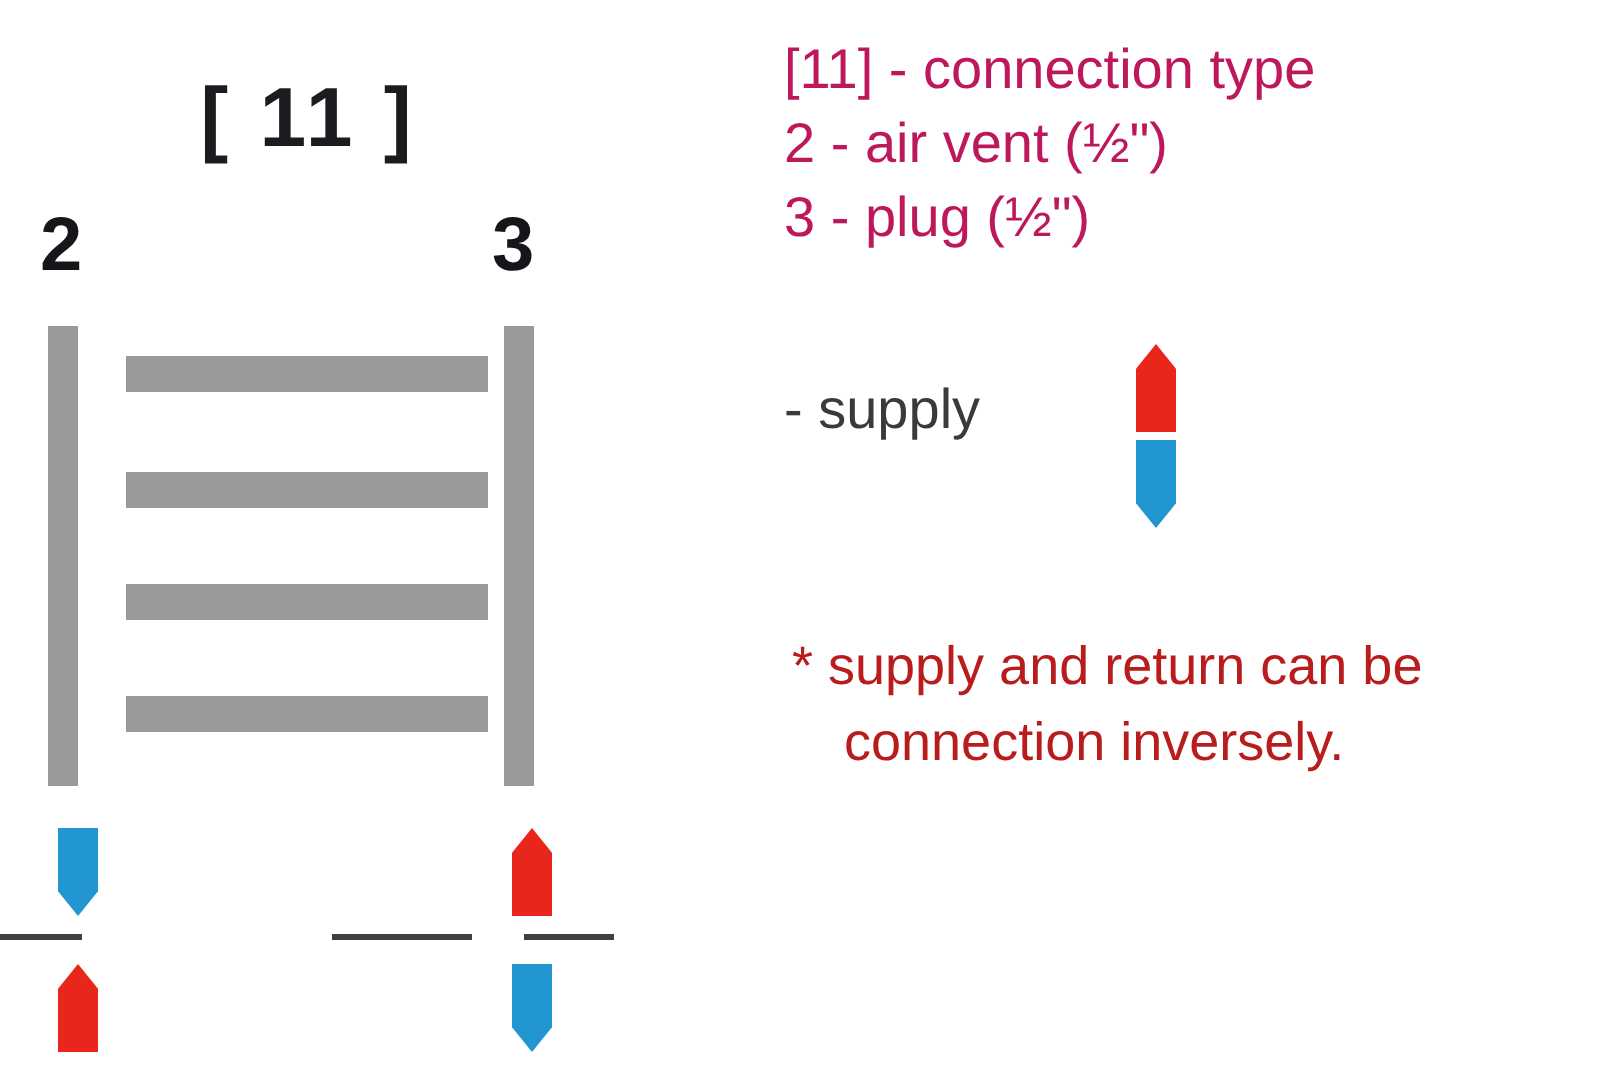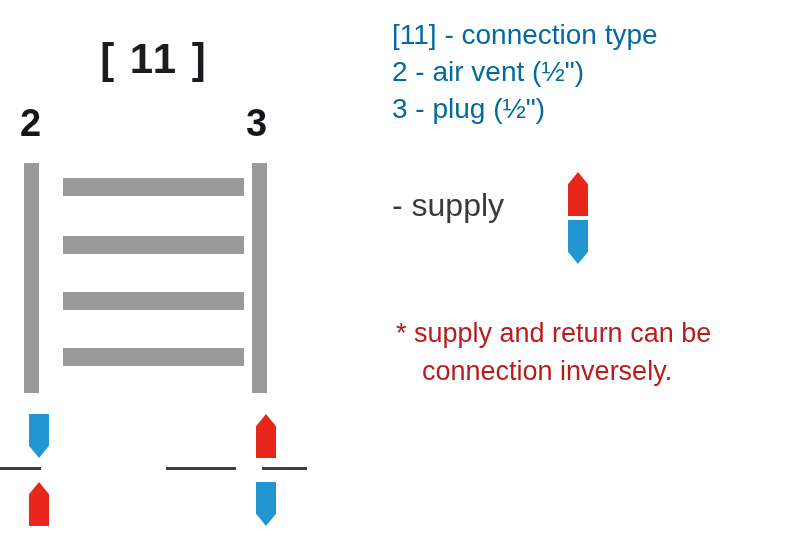--- a/index.html
+++ b/index.html
@@ -110,39 +110,39 @@
   
   .legend {
     position: absolute;
     left: 392px;
     top: 16px;
     width: 400px;
   }
   .legend-line {
     font-size: 28px;
     line-height: 37px;
-    color: #0369a1;
+    color: #be185d;
     white-space: nowrap;
   }
 
   .flow-block {
     position: absolute;
     left: 392px;
     top: 188px;
     width: 260px;
   }
   .flow-row {
     position: relative;
     height: 44px;
   }
   .flow-row .flow-label {
     position: absolute;
     left: 0;
     top: 0;
-    font-size: 32px;
+    font-size: 28px;
     line-height: 34px;
     color: #3a3a3c;
     white-space: nowrap;
   }
   .flow-row .flow-swatch {
     position: absolute;
     left: 176px;
     top: -16px;
     width: 20px;
     height: 44px;

